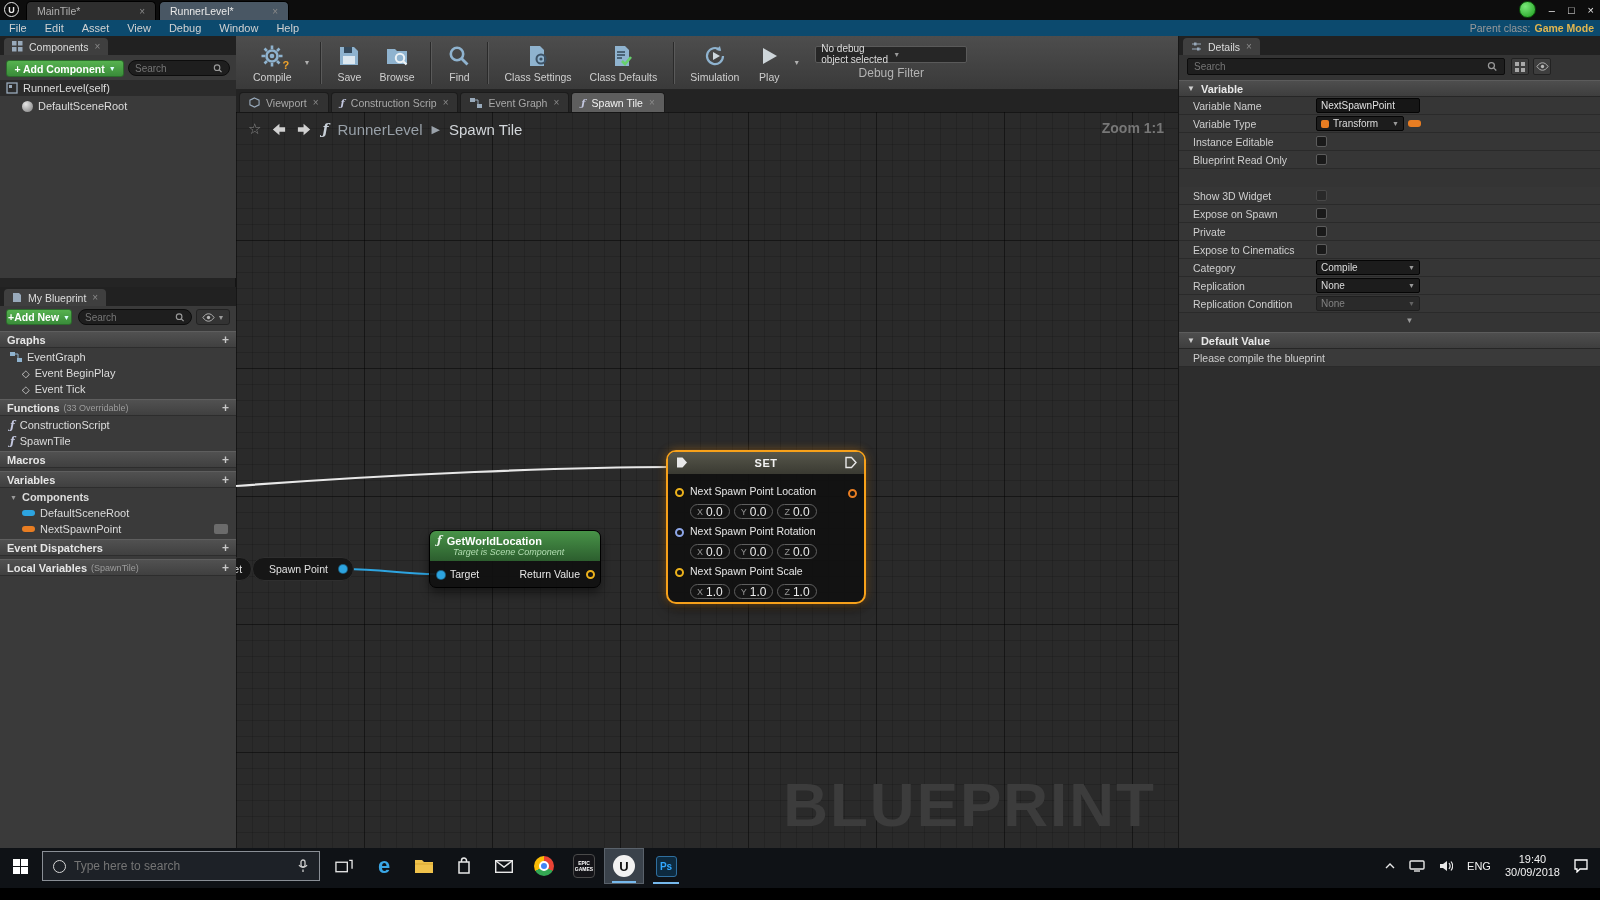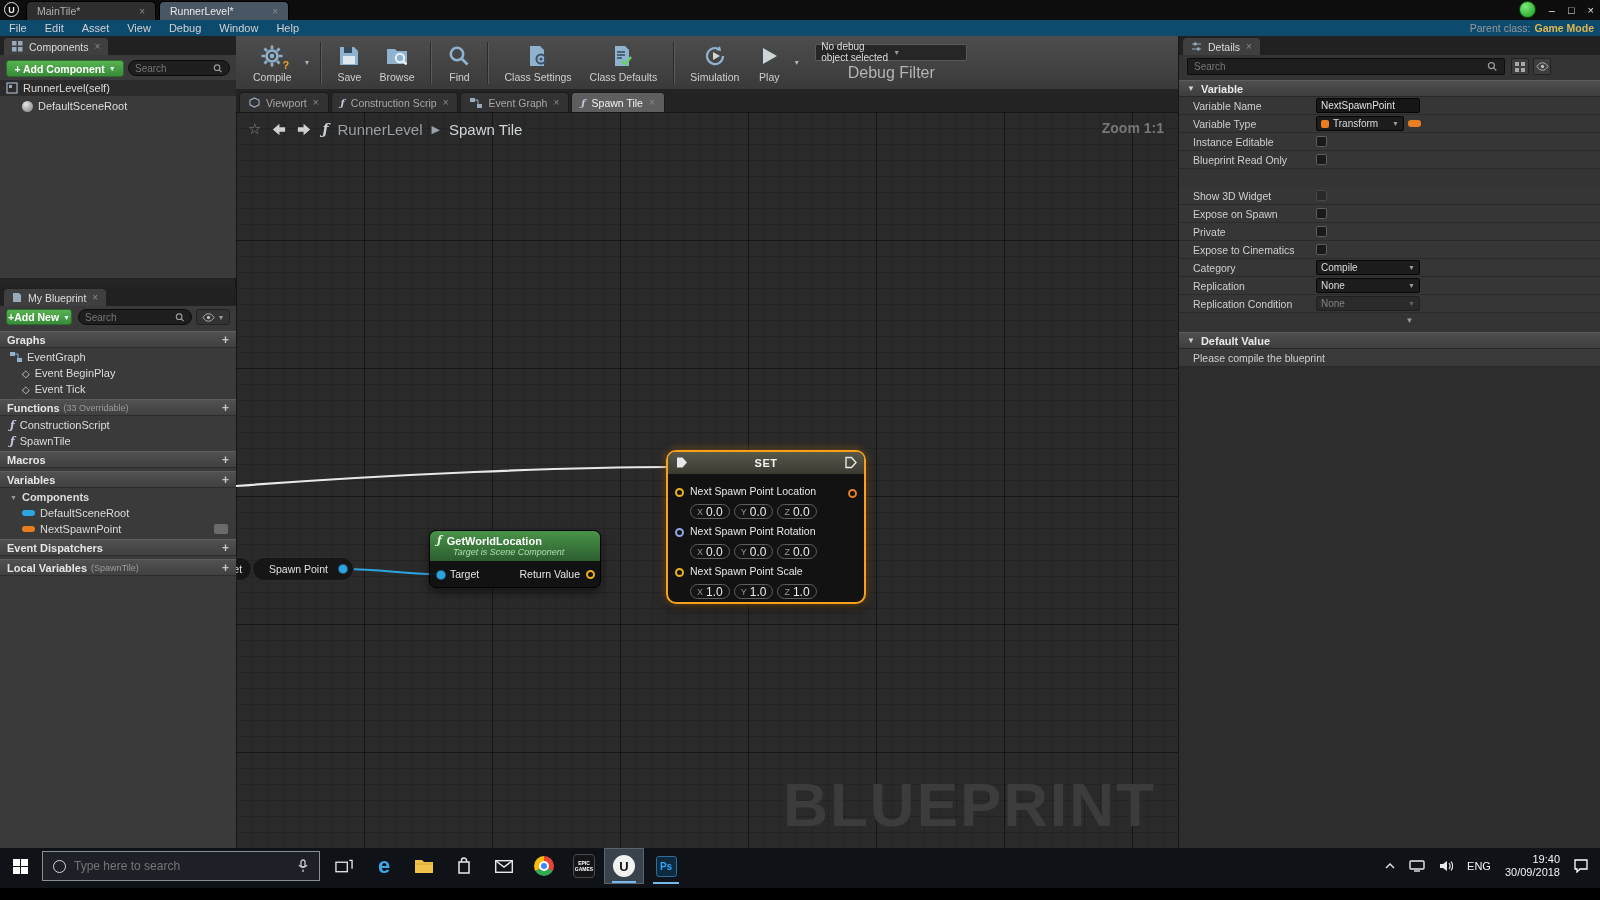--- a/index.html
+++ b/index.html
@@ -26,21 +26,21 @@
   
   .toolbar{position:absolute;left:236px;top:36px;width:942px;height:54px;background:linear-gradient(#4d4d4d,#3a3a3a);border-bottom:1px solid #242424;display:flex;align-items:center;padding-left:8px}
   .tbtn{display:flex;flex-direction:column;align-items:center;justify-content:center;gap:2px;padding:2px 9px;height:50px;color:#cfcfcf;font-size:10.5px;white-space:nowrap}
   .ticon{height:26px;display:flex;align-items:center;justify-content:center;position:relative}
   .q-over{position:absolute;right:-4px;bottom:-2px;color:#f0a32a;font-weight:bold;font-size:11px}
   .tcaret{color:#b0b0b0;font-size:7px;padding:0 3px}
   .tsep{width:1px;height:42px;background:#2a2a2a;margin:0 7px;box-shadow:1px 0 0 #5a5a5a}
   .debug-group{display:flex;flex-direction:column;align-items:center;margin-left:12px}
   .debug-dd{width:152px;height:17px;background:#262626;border:1px solid #5a5a5a;border-radius:2px;color:#ddd;font-size:10px;display:flex;align-items:center;padding:0 5px;gap:4px}
   .debug-dd span{flex:1}
-  .debug-filter{font-size:16px;color:#b4b4b4;margin-top:3px}
+  .debug-filter{font-size:12px;color:#b4b4b4;margin-top:3px}
   .car{font-size:7px;color:#9a9a9a}
 
   
   .leftcol{position:absolute;left:0;top:36px;width:236px;height:812px;background:#242424;border-right:1px solid #141414}
   .lpanel{position:absolute;left:0;width:236px;background:#3a3a3a;overflow:hidden}
   .ptab-strip{position:absolute;left:0;top:0;width:100%;height:19px;background:#212121}
   .ptab{position:absolute;left:4px;top:2px;height:17px;background:#3f3f3f;border-radius:4px 4px 0 0;display:flex;align-items:center;gap:6px;padding:0 8px;font-size:10.5px;color:#ddd}
   .green-btn{background:linear-gradient(#56b24f,#3a8c3a);border:1px solid #2b6b2b;border-radius:3px;color:#fff;font-size:10.5px;font-weight:bold;display:flex;align-items:center;justify-content:center;gap:4px}
   .search-box{background:#1e1e1e;border:1px solid #0c0c0c;border-radius:9px;display:flex;align-items:center;padding:0 6px;}
   .search-box input{background:transparent;border:none;outline:none;color:#b8b8b8;font-size:10px;width:100%;font-family:"Liberation Sans",sans-serif}
@@ -109,21 +109,21 @@
   .ring{width:13px;height:13px;border:1.5px solid #d8d8d8;border-radius:50%}
   .app-cell{position:absolute;top:0;width:40px;height:36px;display:flex;align-items:center;justify-content:center}
   .app-cell.open::after{content:"";position:absolute;left:7px;right:7px;bottom:0;height:2px;background:#76b9ed}
   .app-cell.activewin{background:#3a424b;border:1px solid #5a626b}
   .epic-badge{width:22px;height:24px;background:#141418;border:1px solid #4a4a4a;border-radius:4px;color:#fff;font-size:5px;font-weight:bold;display:flex;align-items:center;justify-content:center;text-align:center;white-space:pre-line;line-height:6px}
   .u-circle{width:22px;height:22px;background:#f2f2f2;border-radius:50%;color:#111;font-weight:bold;font-size:13px;display:flex;align-items:center;justify-content:center}
   .ps-sq{width:21px;height:21px;background:#0d2a3f;border:1px solid #2f6f9f;border-radius:3px;color:#31a8ff;font-size:10px;font-weight:bold;display:flex;align-items:center;justify-content:center}
   .chrome-ic{width:20px;height:20px;border-radius:50%;background:conic-gradient(#ea4335 0 120deg,#34a853 120deg 240deg,#fbbc05 240deg 360deg);position:relative}
   .chrome-ic::after{content:"";position:absolute;inset:5px;border-radius:50%;background:#4285f4;border:2px solid #fff}
   .tray{position:absolute;right:0;top:0;height:36px;display:flex;align-items:center;gap:14px;padding-right:12px;color:#eee}
-  .clock{text-align:right;font-size:11px;line-height:13px;color:#f2f2f2}
+  .clock{text-align:center;font-size:11px;line-height:13px;color:#f2f2f2}
   .lang{font-size:11px;color:#f2f2f2}
 </style>
 </head>
 <body>
 
 <div class="screen">
 
   <div class="titlebar">
     <div class="ue-logo">U</div>
     <div class="doc-tabs">

